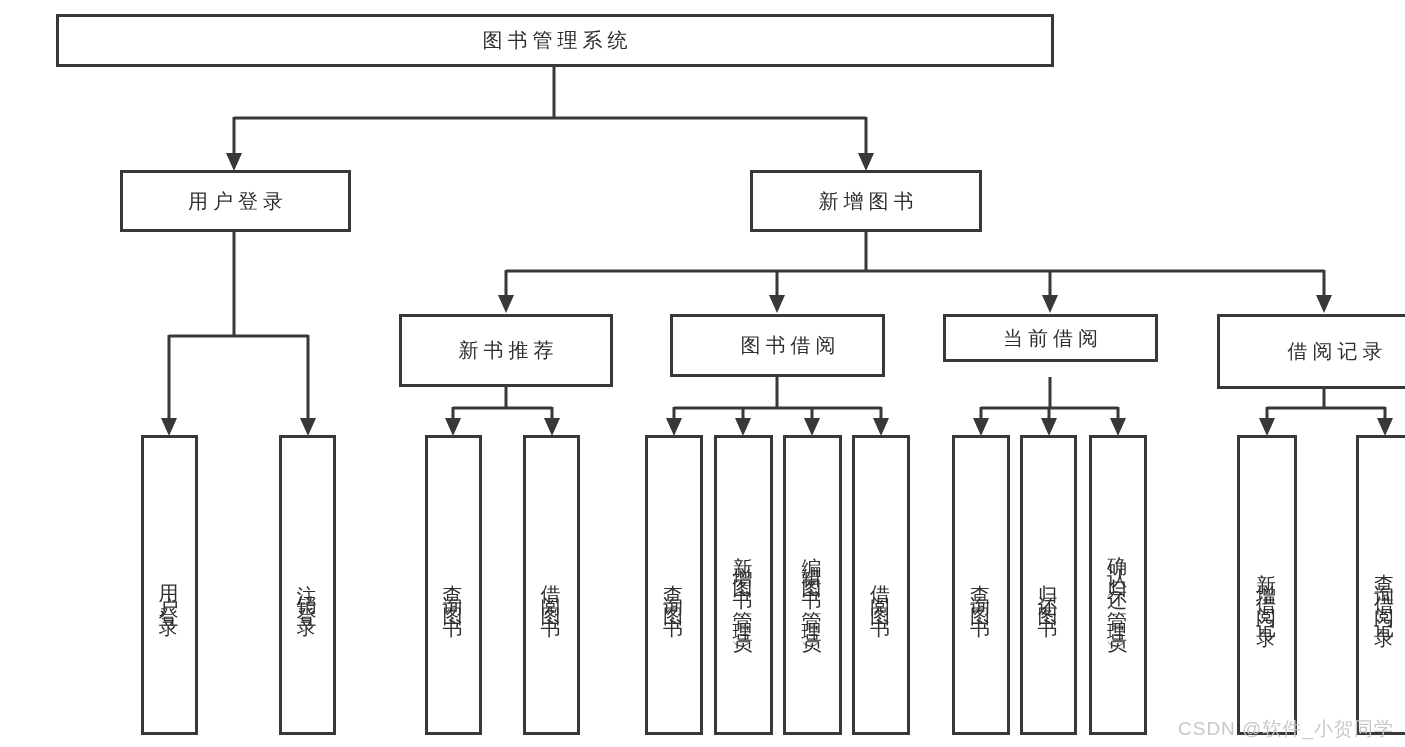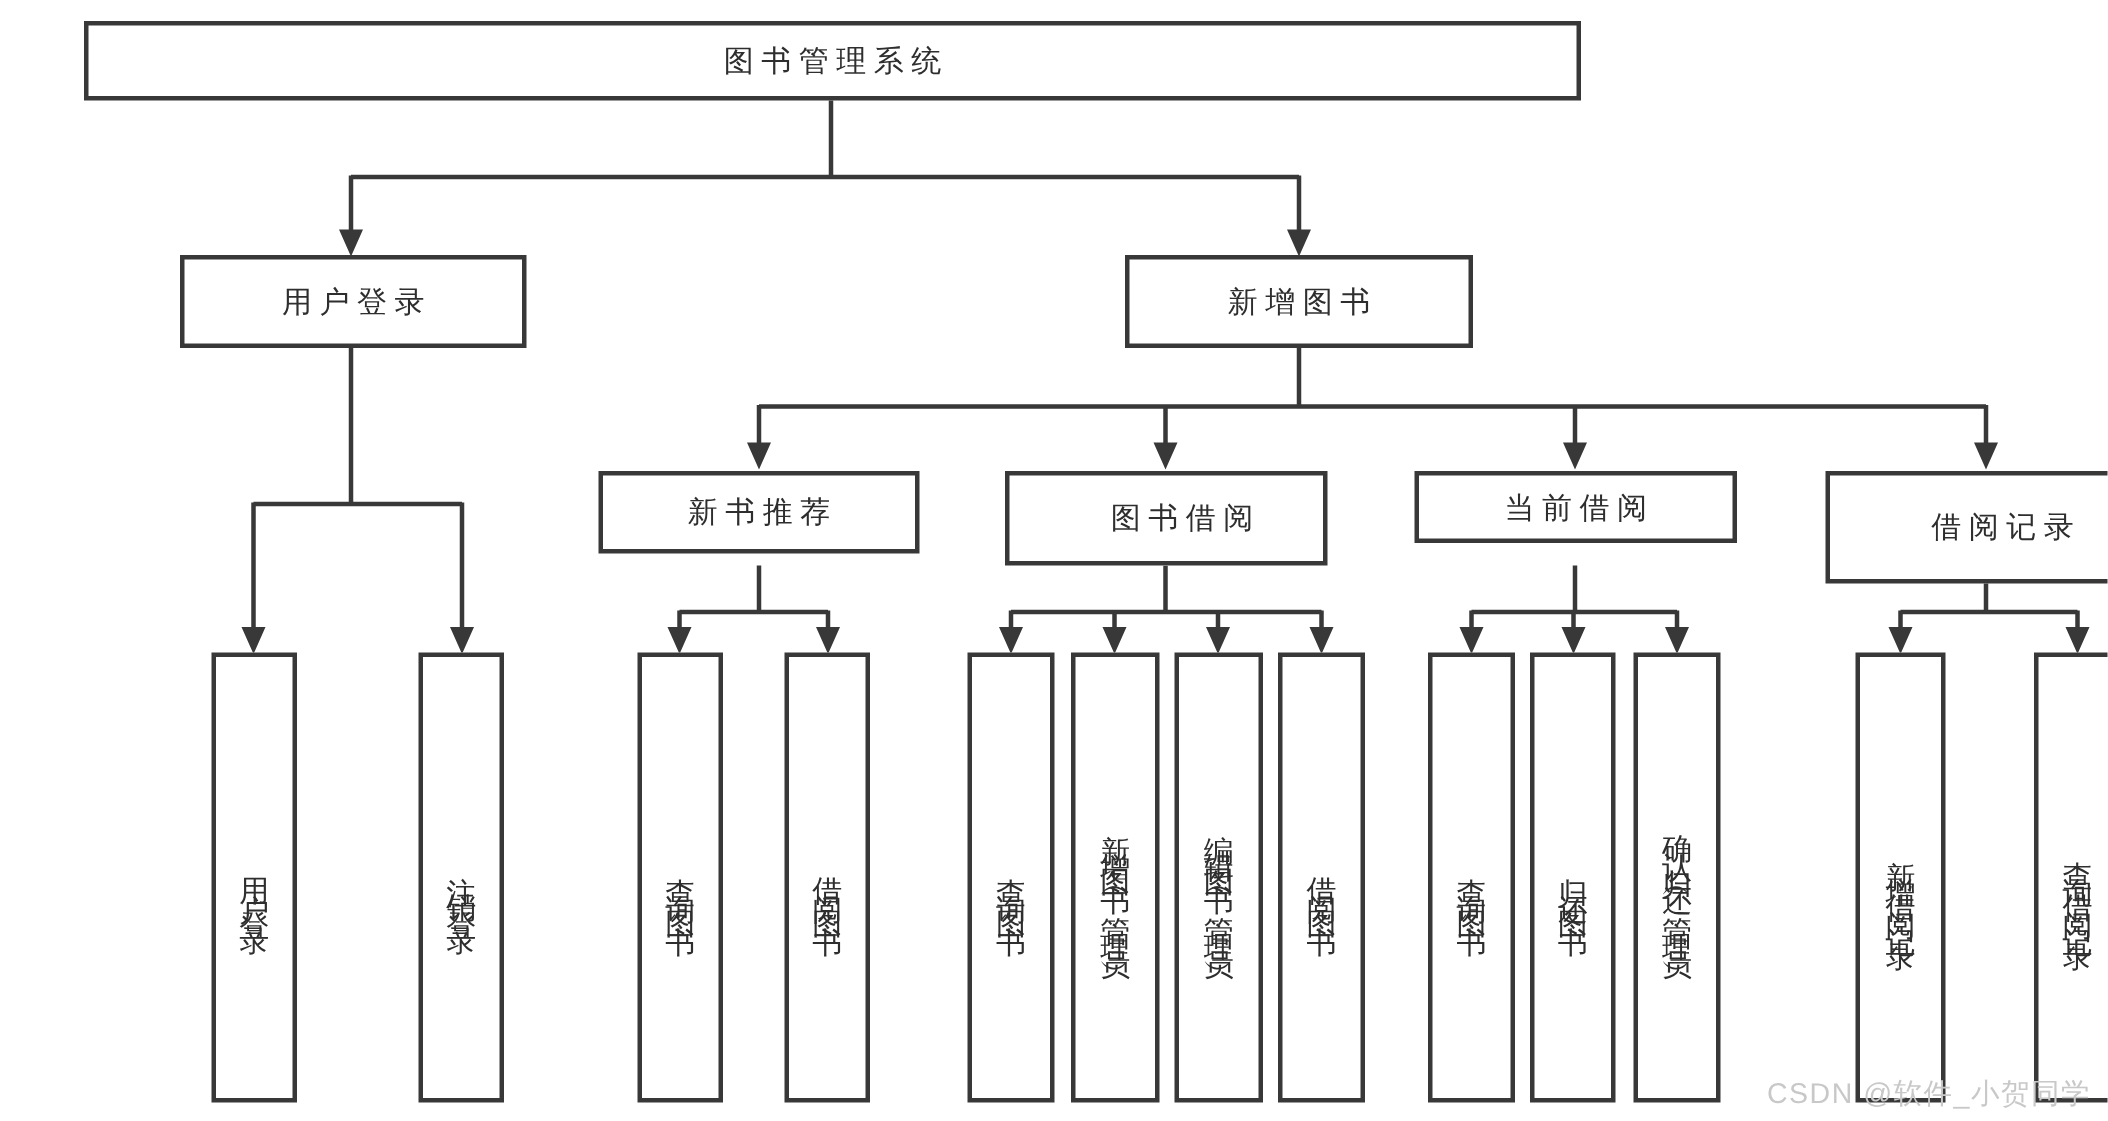--- a/index.html
+++ b/index.html
@@ -49,21 +49,21 @@
     white-space: nowrap;
   }
   .leaf { top: 435px; height: 300px; }
 
   
   #n-root   { left: 20px;  top: 14px;  width: 998px; height: 53px; }
   
   #n-login  { left: 84px;  top: 170px; width: 231px; height: 62px; }
   #n-mgmt   { left: 714px; top: 170px; width: 232px; height: 62px; }
   
-  #n-newrec { left: 363px;  top: 314px; width: 214px; height: 55px; }
+  #n-newrec { left: 363px;  top: 314px; width: 214px; height: 73px; }
   #n-borrow { left: 634px;  top: 314px; width: 215px; height: 63px; padding-left: 21px; }
   #n-currb  { left: 907px;  top: 314px; width: 215px; height: 48px; }
   #n-record { left: 1181px; top: 314px; width: 215px; height: 75px; padding-left: 21px; }
   
   #l-a1 { left: 105px;  width: 57px; }
   #l-a2 { left: 243px;  width: 57px; }
   #l-b1 { left: 389px;  width: 57px; }
   #l-b2 { left: 487px;  width: 57px; }
   #l-c1 { left: 609px;  width: 58px; }
   #l-c2 { left: 678px;  width: 59px; }

